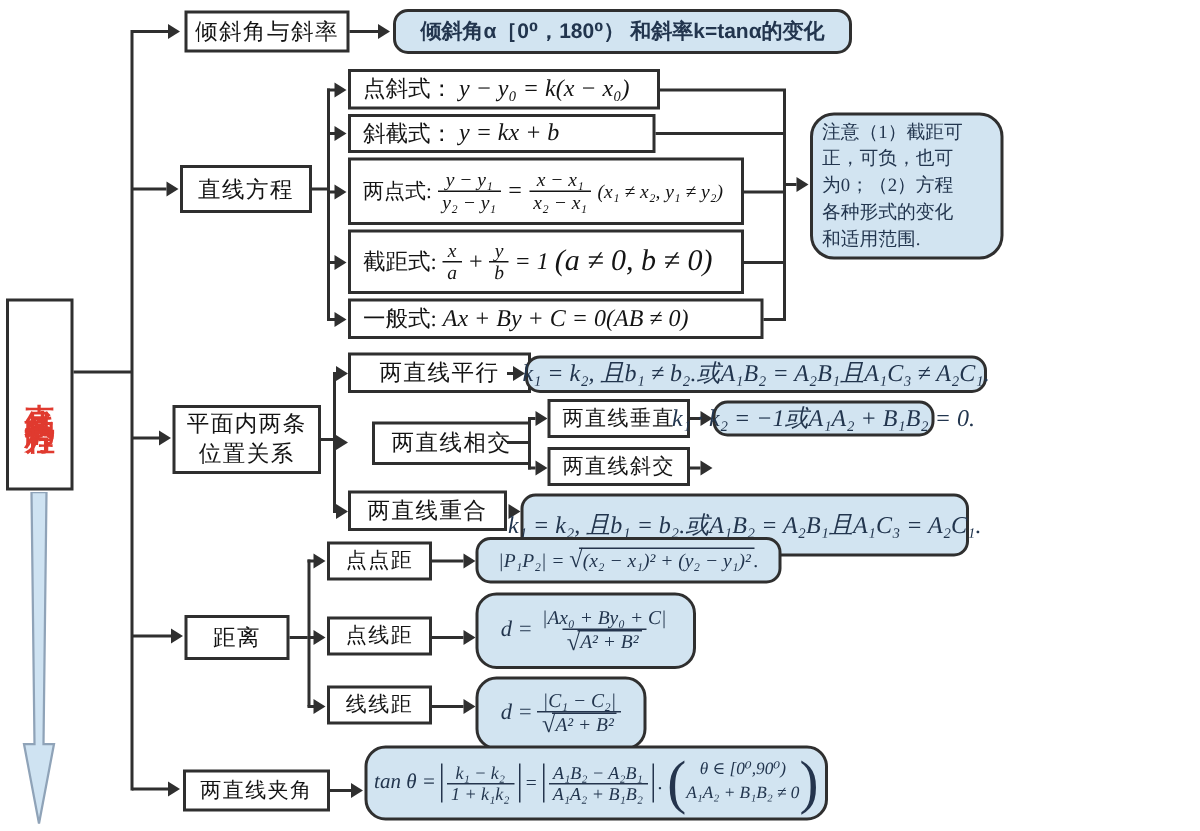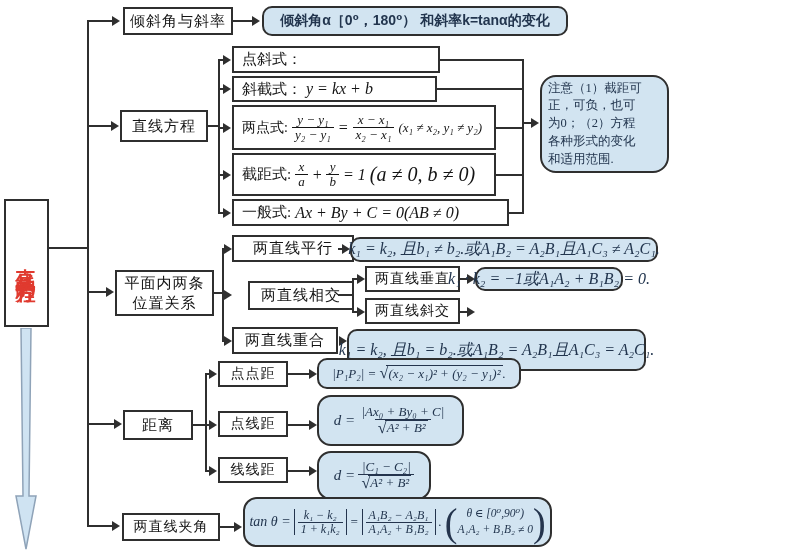--- a/index.html
+++ b/index.html
@@ -109,20 +109,21 @@
   <div class="ah" style="left:223px;top:84px;"></div>
   <div class="ln" style="left:218px;top:127px;width:6px;"></div>
   <div class="ah" style="left:223px;top:123px;"></div>
   <div class="ln" style="left:218px;top:174px;width:6px;"></div>
   <div class="ah" style="left:223px;top:170px;"></div>
   <div class="ln" style="left:218px;top:212px;width:6px;"></div>
   <div class="ah" style="left:223px;top:208px;"></div>
 
   <div class="box formula-row" style="left:232px;top:46px;width:208px;height:27px;">
     <span class="lbl">点斜式：</span>
+    <span class="math">y − y₀ = k(x − x₀)</span>
   </div>
 
   <div class="box formula-row" style="left:232px;top:76px;width:205px;height:26px;text-align:center;">
     <span class="lbl">斜截式：</span>
     <span class="math">y = kx + b</span>
   </div>
 
   <div class="box formula-row" style="left:232px;top:105px;width:264px;height:45px;font-size:14px;">
     <span class="lbl">两点式:</span>
     <span class="frac wfrac small-math">

